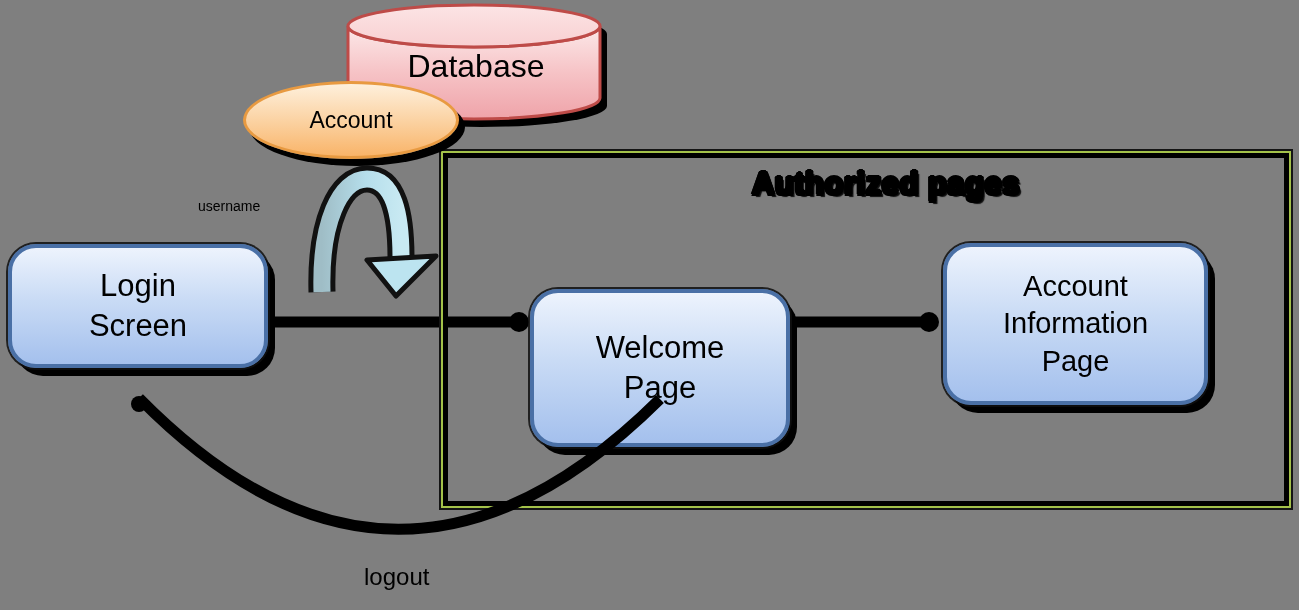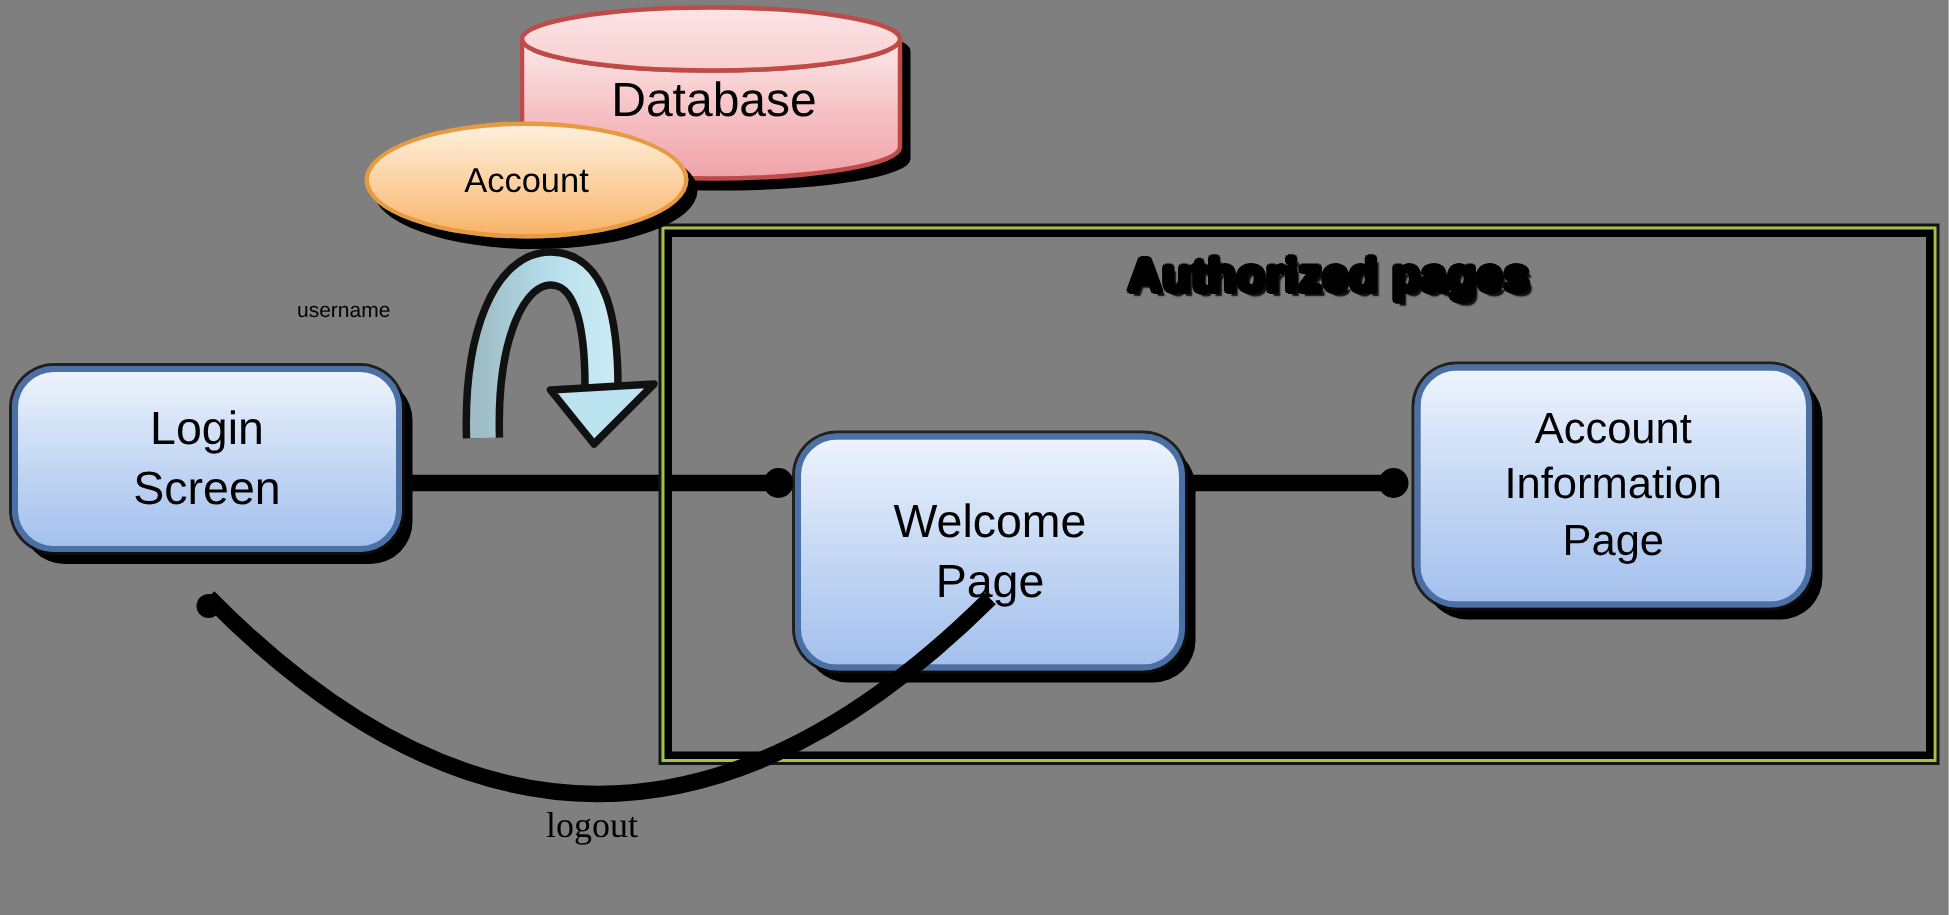--- a/index.html
+++ b/index.html
@@ -56,21 +56,21 @@
     background:linear-gradient(180deg,#FEF0DC 0%,#FBD09E 55%,#F9B469 100%);
     box-shadow:6px 7px 0 #000;
     display:flex;align-items:center;justify-content:center;
     font-size:23px;
   }
   
   .edge-label{white-space:pre-line;}
   .lbl-username{left:198px;top:198px;font-size:14px;}
   .lbl-login{left:287px;top:341px;font-size:24px;}
   .lbl-credentials{left:296px;top:389px;font-size:21px;line-height:1.35;}
-  .lbl-logout{left:364px;top:538px;font-size:24px;font-family:Liberation Serif, serif;}
+  .lbl-logout{left:364px;top:563px;font-size:24px;}
   .db-label{
     left:344px;top:48px;width:264px;
     text-align:center;font-size:32px;
   }
   svg{display:block;}
 </style>
 </head>
 <body>
 
 <div class="canvas">

